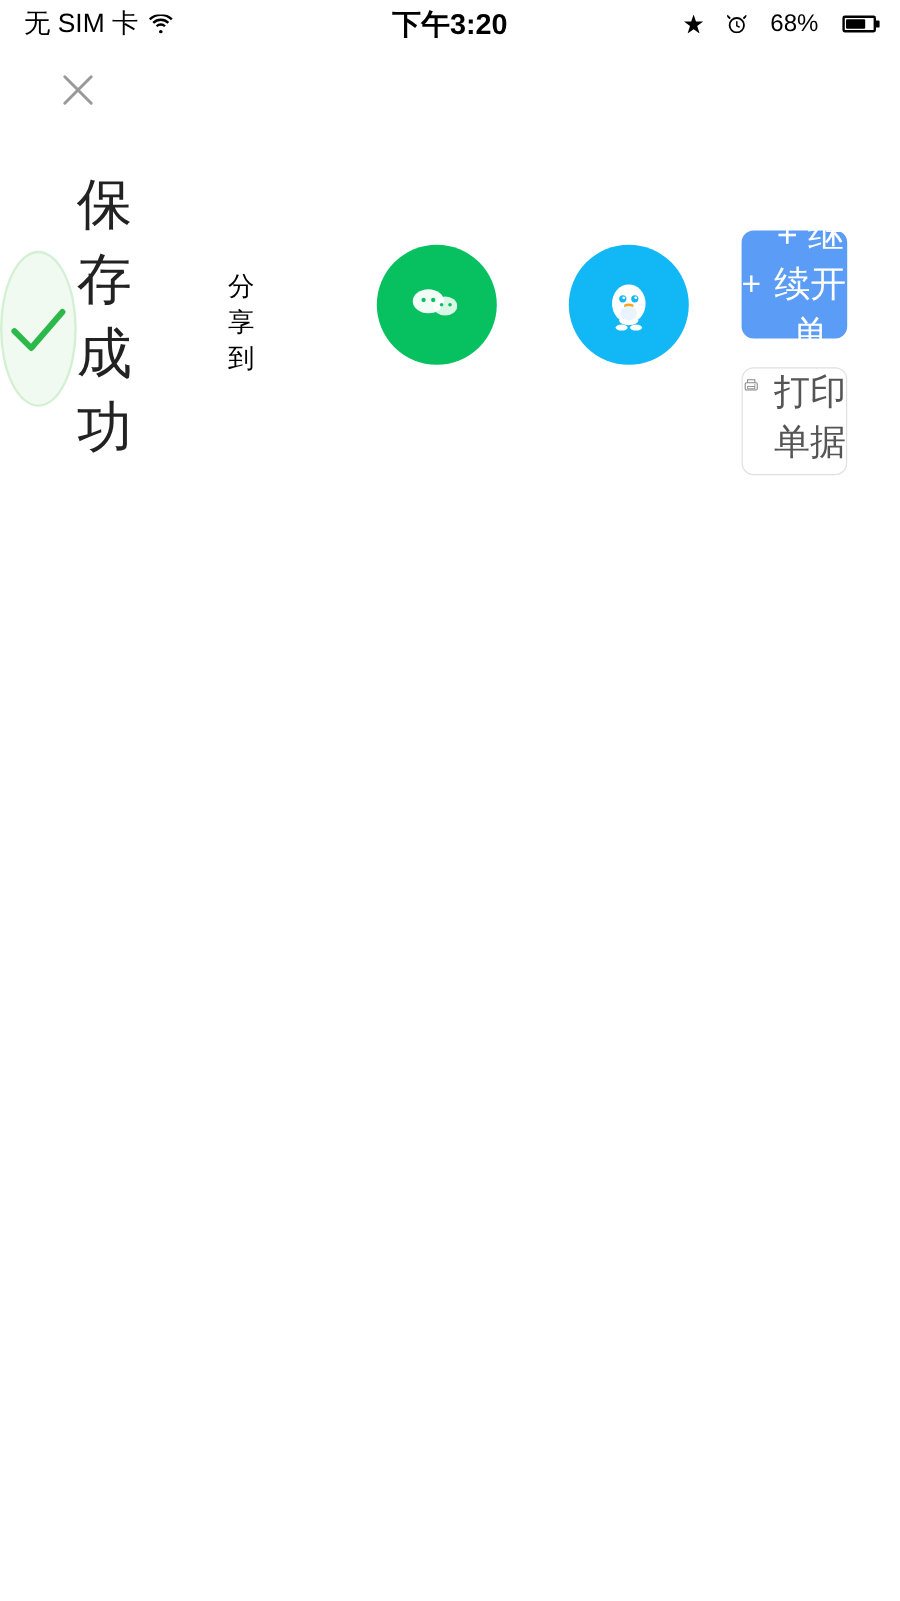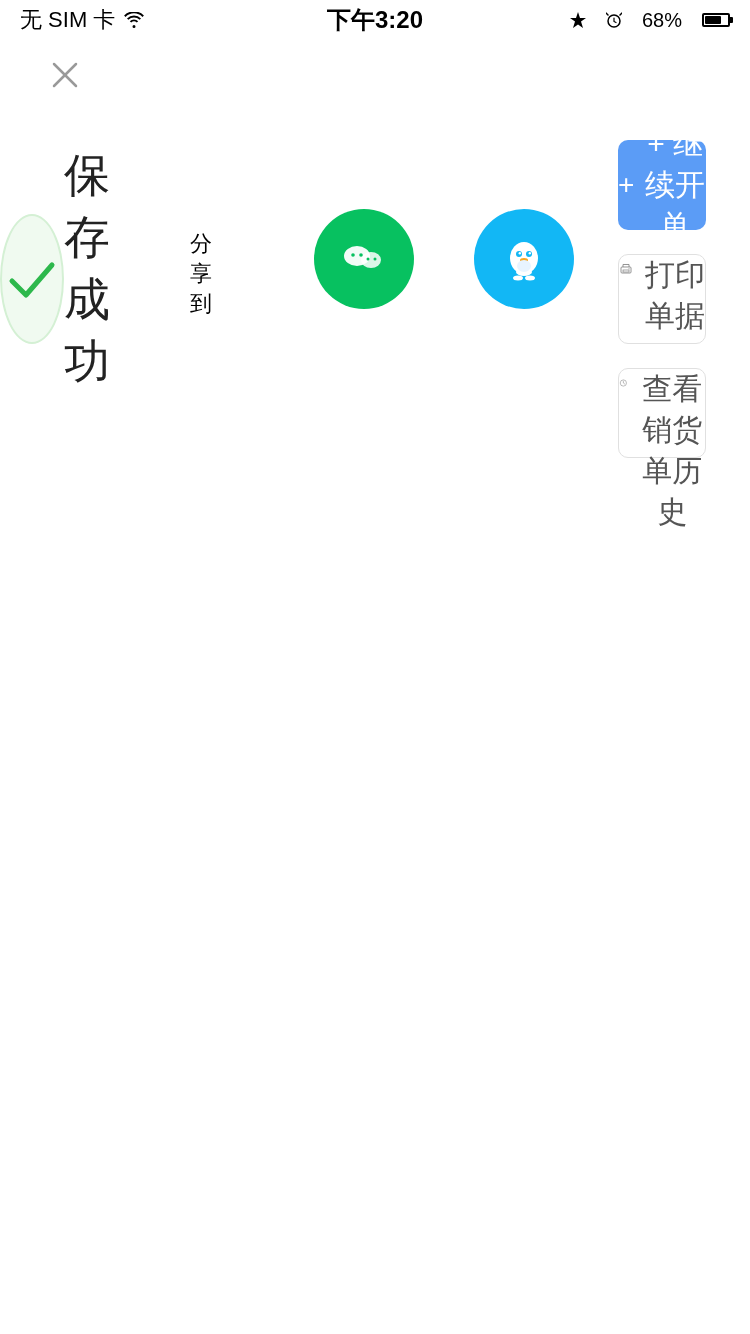--- a/index.html
+++ b/index.html
@@ -304,22 +304,15 @@
     <button class="btn-secondary">
       <svg width="28" height="28" viewBox="0 0 28 28" fill="none">
         <rect x="4" y="10" width="20" height="12" rx="2" fill="none" stroke="#888" stroke-width="1.8"></rect>
         <path d="M8 10V5h12v5" stroke="#888" stroke-width="1.8" fill="none"></path>
         <rect x="8" y="16" width="12" height="4" fill="none" stroke="#888" stroke-width="1.5"></rect>
         <circle cx="20" cy="13.5" r="1.2" fill="#888"></circle>
       </svg>
       <span>打印单据</span>
     </button>
 
-    <button class="btn-secondary">
-      <svg width="28" height="28" viewBox="0 0 28 28" fill="none">
-        <circle cx="14" cy="14" r="10" fill="none" stroke="#888" stroke-width="1.8"></circle>
-        <polyline points="14,8 14,14 18,17" stroke="#888" stroke-width="1.8" stroke-linecap="round" stroke-linejoin="round" fill="none"></polyline>
-      </svg>
-      <span>查看销货单历史</span>
-    </button>
   </div>
 
 </div>
 
 </body></html>

